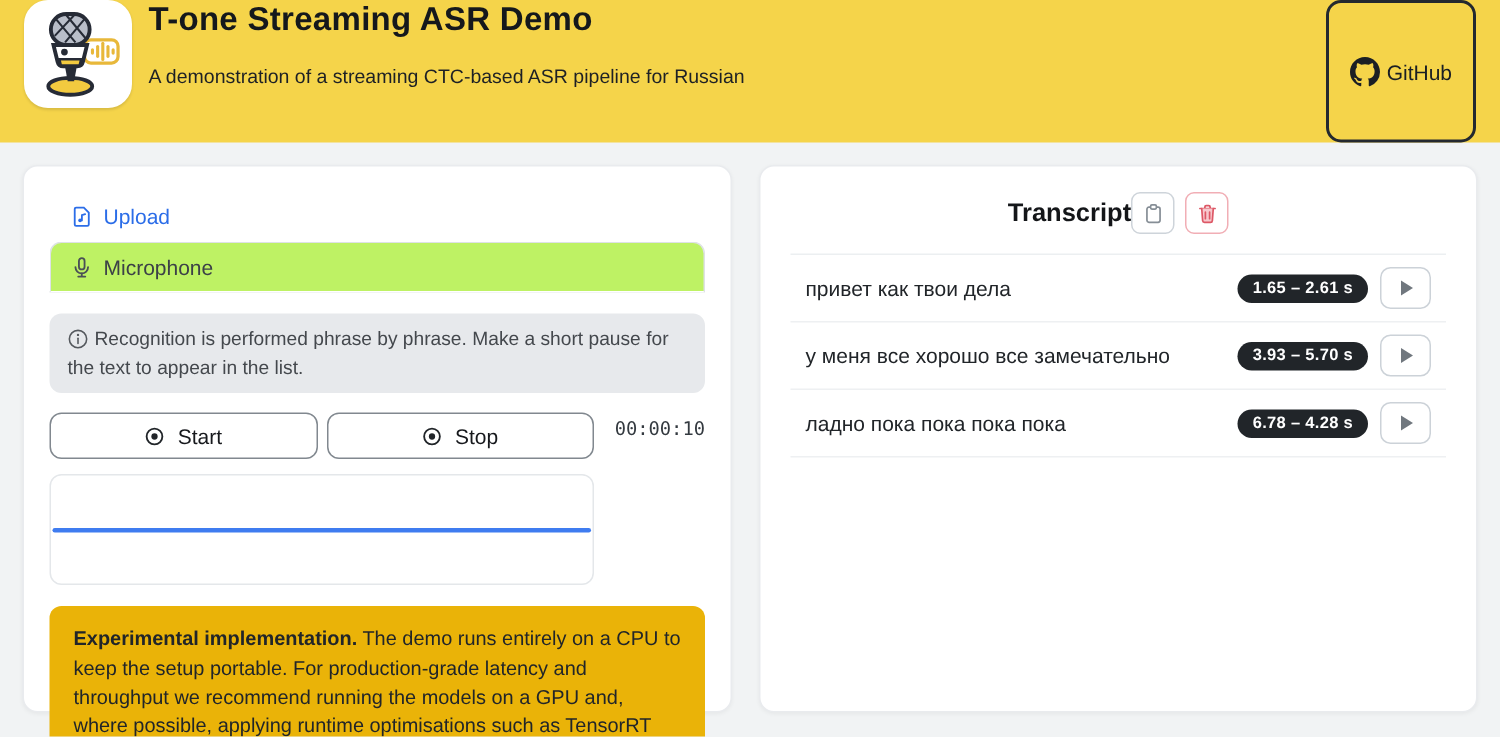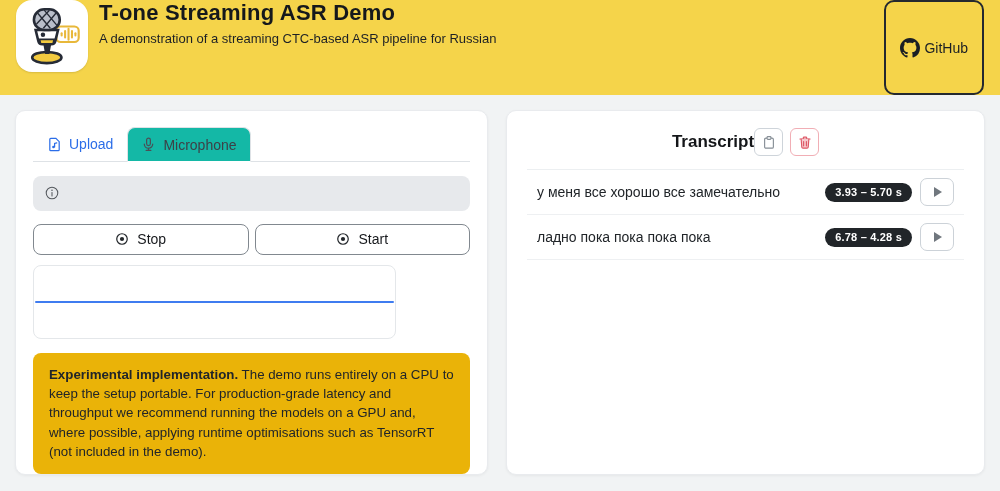--- a/index.html
+++ b/index.html
@@ -5,38 +5,38 @@
   * { margin:0; padding:0; box-sizing:border-box; }
   html,body { width:1000px; height:491px; }
   body { font-family:"Liberation Sans", sans-serif; background:#f1f3f4; overflow:hidden; }
   .page { width:1000px; height:491px; position:relative; }
 
   
   .header { height:95px; background:#f5d44a; display:flex; padding:0 16px; }
   .logo { width:72px; height:72px; background:#ffffff; border-radius:16px; margin-right:11px;
           display:flex; align-items:center; justify-content:center; box-shadow:0 1px 2px rgba(0,0,0,.12); }
   .titles h1 { font-size:22px; font-weight:bold; color:#15181c; letter-spacing:.2px; }
-  .titles p  { font-size:13px; color:#1d2025; margin-top:5px; }
+  .titles p  { font-size:13px; color:#1d2025; margin-top:17px; }
   .github-btn { margin-left:auto; display:flex; align-items:center; gap:4px; background:transparent;
                 border:2px solid #24292f; border-radius:10px; padding:8px 14px; font-size:14px;
                 color:#1b1f24; cursor:pointer; font-family:inherit; }
 
   
   .main { display:flex; gap:18px; padding:15px; }
   .card { background:#ffffff; border:1px solid #e9ebee; border-radius:10px; height:365px;
           box-shadow:0 1px 3px rgba(0,0,0,.05); }
   .left-card { flex:1; padding:16px 17px; }
   .right-card { flex:1; padding:17px 20px; }
 
   
-  .tabbar { display:flex; border-bottom:1px solid #dee2e6; }
+  .tabbar { display:flex; border-bottom:1px solid #dee2e6;flex-direction:column; }
   .tab { display:flex; align-items:center; gap:7px; padding:8px 13px; font-size:14px; background:transparent;
          border:1px solid transparent; border-radius:8px 8px 0 0; cursor:pointer; font-family:inherit; }
   .tab.inactive { color:#2b6de8; }
-  .tab.active { color:#3c4147; background:#14b8a6; border-color:#dee2e6; border-bottom-color:#fff; margin-bottom:-1px; }
+  .tab.active { color:#3c4147; background:#bef264; border-color:#dee2e6; border-bottom-color:#fff; margin-bottom:-1px; }
 
   
   .alert { margin-top:14px; background:#e7e9ec; border-radius:8px; padding:8px 12px; font-size:12.8px;
            line-height:1.45; color:#44484d; }
   .alert svg { vertical-align:-3px; margin-right:4px; }
 
   
   .controls { margin-top:13px; display:flex; gap:8px; }
   .btn-group { flex:1; display:flex; gap:6px; }
   .rec-btn { flex:1; height:31px; background:#fff; border:1px solid #81888f; border-radius:8px;
@@ -131,40 +131,41 @@
           </svg>
           <span>Microphone</span>
         </button>
       </div>
 
       <div class="alert">
         <svg width="14" height="14" viewBox="0 0 16 16" fill="none" stroke="#55595e" stroke-width="1.2">
           <circle cx="8" cy="8" r="6.6"></circle>
           <path d="M8 7.4V11.4" stroke-linecap="round"></path>
           <circle cx="8" cy="4.9" r="0.9" fill="#55595e" stroke="none"></circle>
-        </svg>
+        </svg><span>Recognition is performed phrase by phrase. Make a short pause for the text to appear in the list.</span>
       </div>
 
       <div class="controls">
         <div class="btn-group">
           <button class="rec-btn">
             <svg width="14" height="14" viewBox="0 0 16 16">
               <circle cx="8" cy="8" r="6" fill="none" stroke="#212529" stroke-width="1.4"></circle>
               <circle cx="8" cy="8" r="2.4" fill="#212529"></circle>
             </svg>
-            <span>Stop</span>
+            <span>Start</span>
           </button>
           <button class="rec-btn">
             <svg width="14" height="14" viewBox="0 0 16 16">
               <circle cx="8" cy="8" r="6" fill="none" stroke="#212529" stroke-width="1.4"></circle>
               <circle cx="8" cy="8" r="2.4" fill="#212529"></circle>
             </svg>
-            <span>Start</span>
+            <span>Stop</span>
           </button>
         </div>
+        <div class="timer">00:00:10</div>
       </div>
 
       <div class="waveform">
         <div class="wave-line"></div>
       </div>
 
       <div class="note">
         <strong>Experimental implementation.</strong><span> The demo runs entirely on a CPU to keep the setup portable. For production-grade latency and throughput we recommend running the models on a GPU and, where possible, applying runtime optimisations such as TensorRT (not included in the demo).</span>
       </div>
     </section>
@@ -184,20 +185,27 @@
               <path d="M2.2 4h11.6"></path>
               <path d="M6 4V2.8a1 1 0 0 1 1-1h2a1 1 0 0 1 1 1V4"></path>
               <path d="M3.6 4l.7 9.2a1.4 1.4 0 0 0 1.4 1.3h4.6a1.4 1.4 0 0 0 1.4-1.3L12.4 4" fill="#f7c8cd"></path>
               <path d="M6.4 6.8v5M9.6 6.8v5"></path>
             </svg>
           </button>
         </div>
       </div>
 
       <ul class="rows">
+        <li class="row">
+          <span class="row-text">привет как твои дела</span>
+          <span class="badge">1.65 – 2.61 s</span>
+          <button class="play">
+              <span class="tri"></span>
+            </button>
+        </li>
         <li class="row">
           <span class="row-text">у меня все хорошо все замечательно</span>
           <span class="badge">3.93 – 5.70 s</span>
           <button class="play">
               <span class="tri"></span>
             </button>
         </li>
         <li class="row">
           <span class="row-text">ладно пока пока пока пока</span>
           <span class="badge">6.78 – 4.28 s</span>

